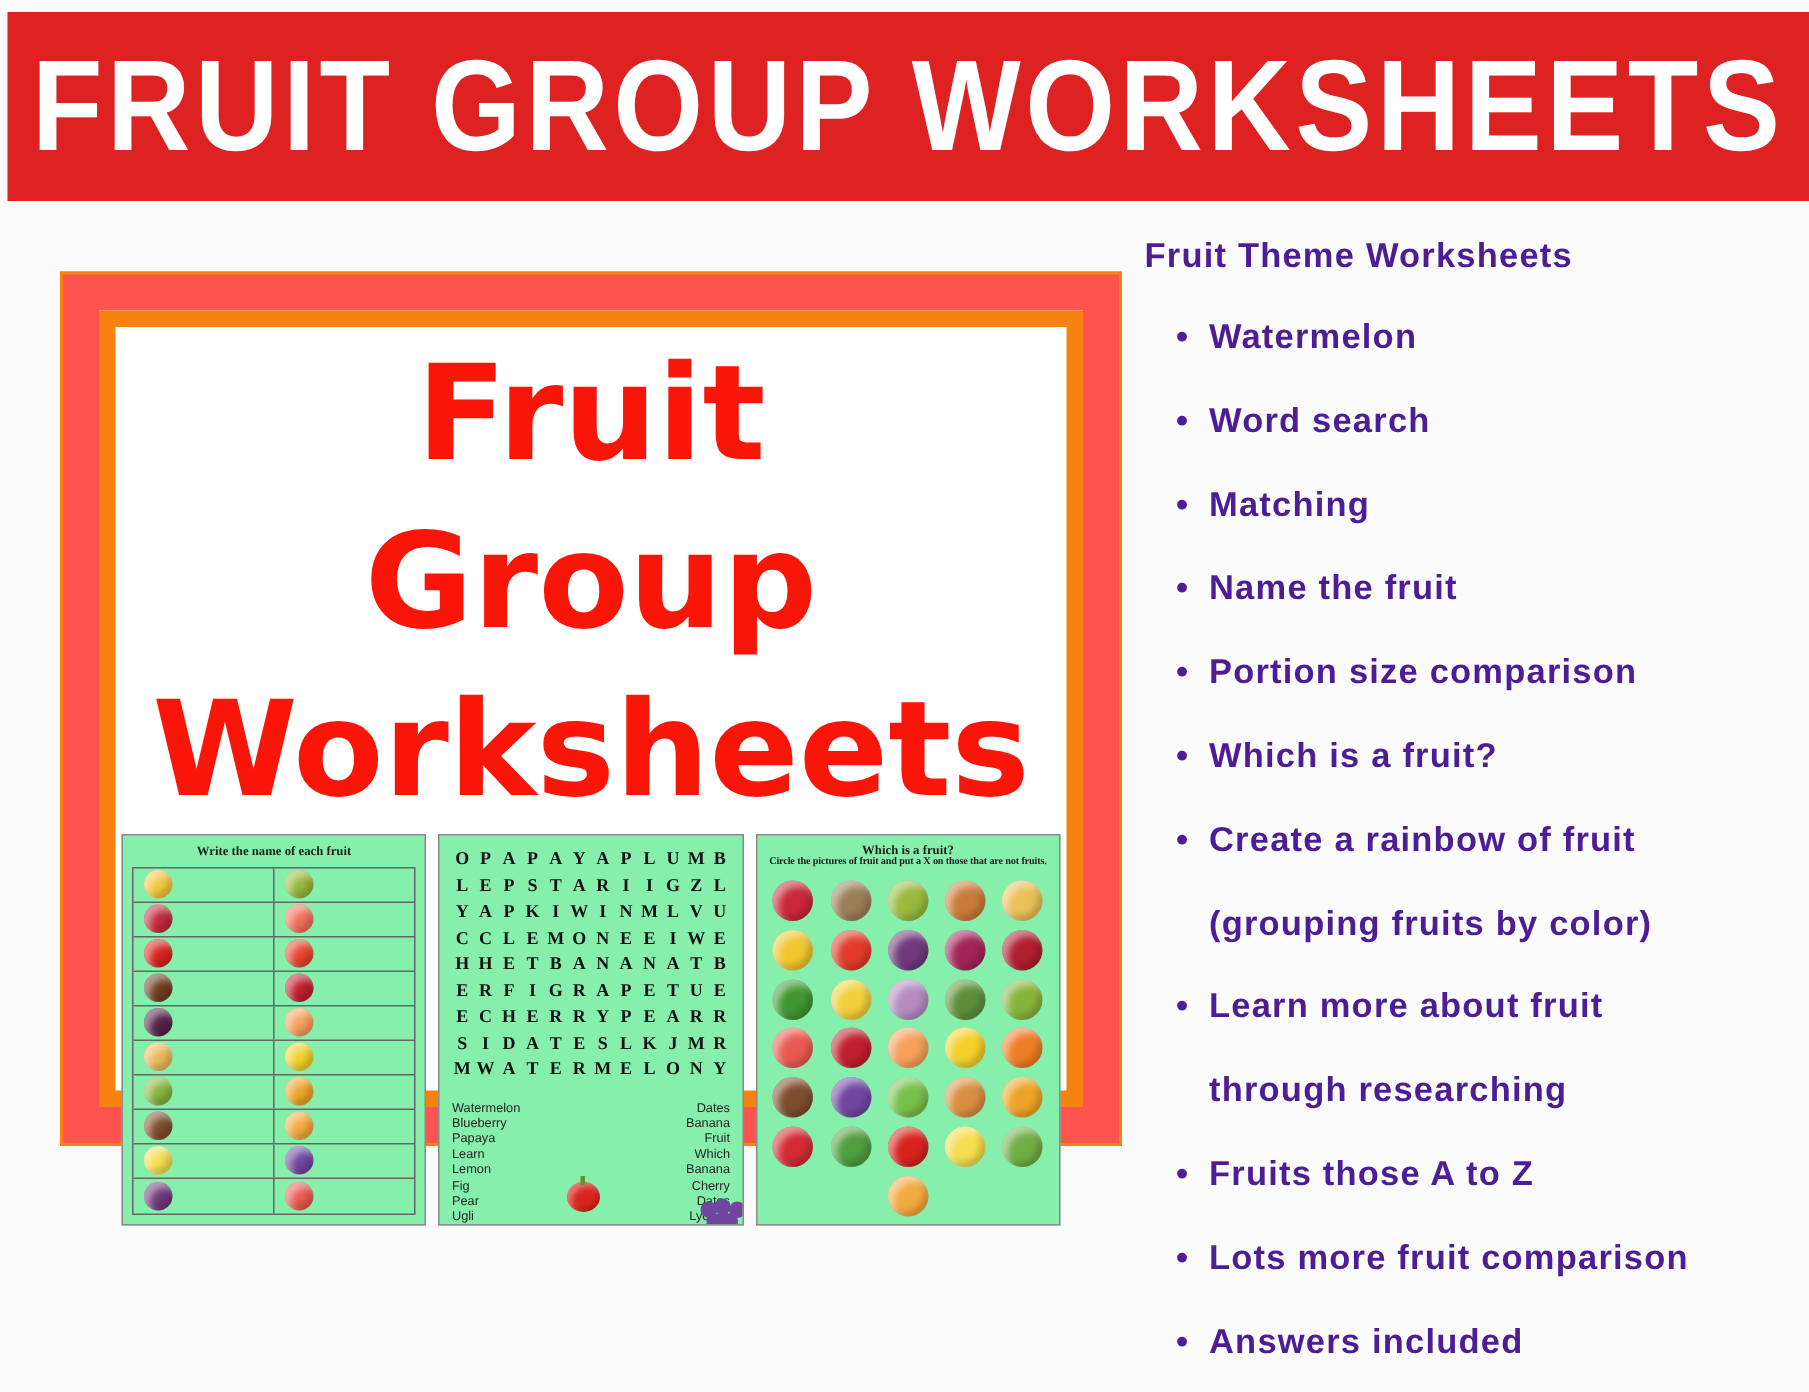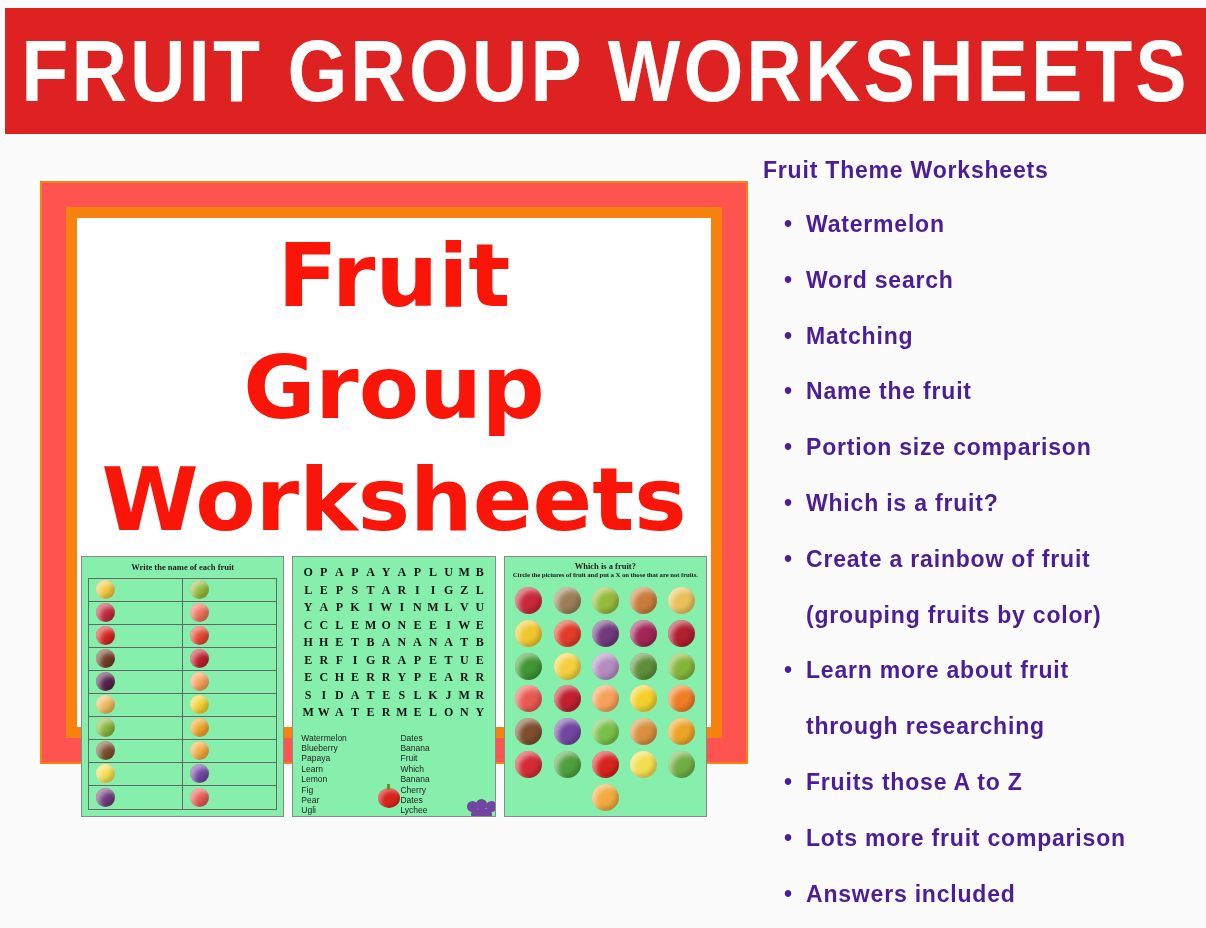--- a/index.html
+++ b/index.html
@@ -67,21 +67,21 @@
   .ws-grid{
     display:grid;grid-template-columns:repeat(12,1fr);
     padding:7px 7px 0;text-align:center;
     font-family:"Liberation Serif",serif;font-weight:bold;
     font-size:12px;line-height:17.5px;color:#111;
   }
   .ws-words{display:flex;padding:0 8px;margin-top:11px;}
   .ws-words ul{list-style:none;margin:0;padding:0;
     font-family:Liberation Sans, sans-serif;font-size:8.5px;line-height:10.4px;color:#222;}
   .ws-words .colL{flex:1.15;}
-  .ws-words .colR{flex:1;}
+  .ws-words .colR{flex:1;text-align:right;}
   .apple-shape{
     position:absolute;bottom:8px;left:42%;width:22px;height:20px;border-radius:50%;
     background:#d8231d;
     box-shadow:inset 3px 3px 4px rgba(255,255,255,.4), inset -2px -2px 3px rgba(0,0,0,.2);
   }
   .apple-shape::before{
     content:"";position:absolute;left:9px;top:-4px;width:3px;height:6px;background:#6b8f2a;
   }
   .grapes-shape{
     position:absolute;bottom:6px;right:8px;width:11px;height:11px;border-radius:50%;

